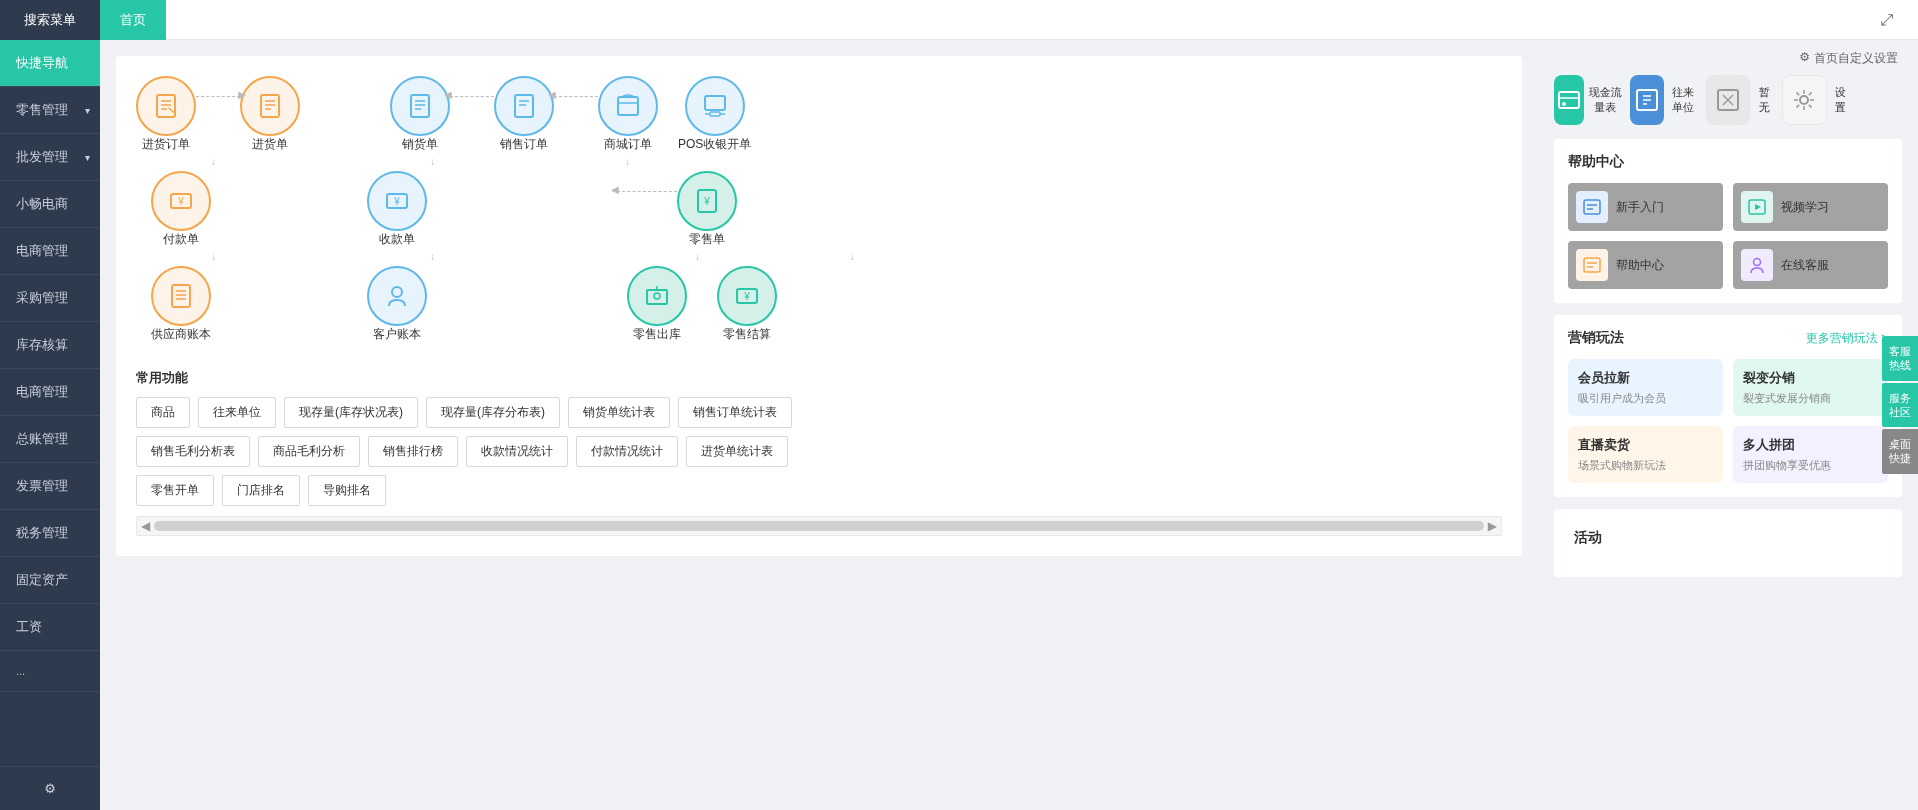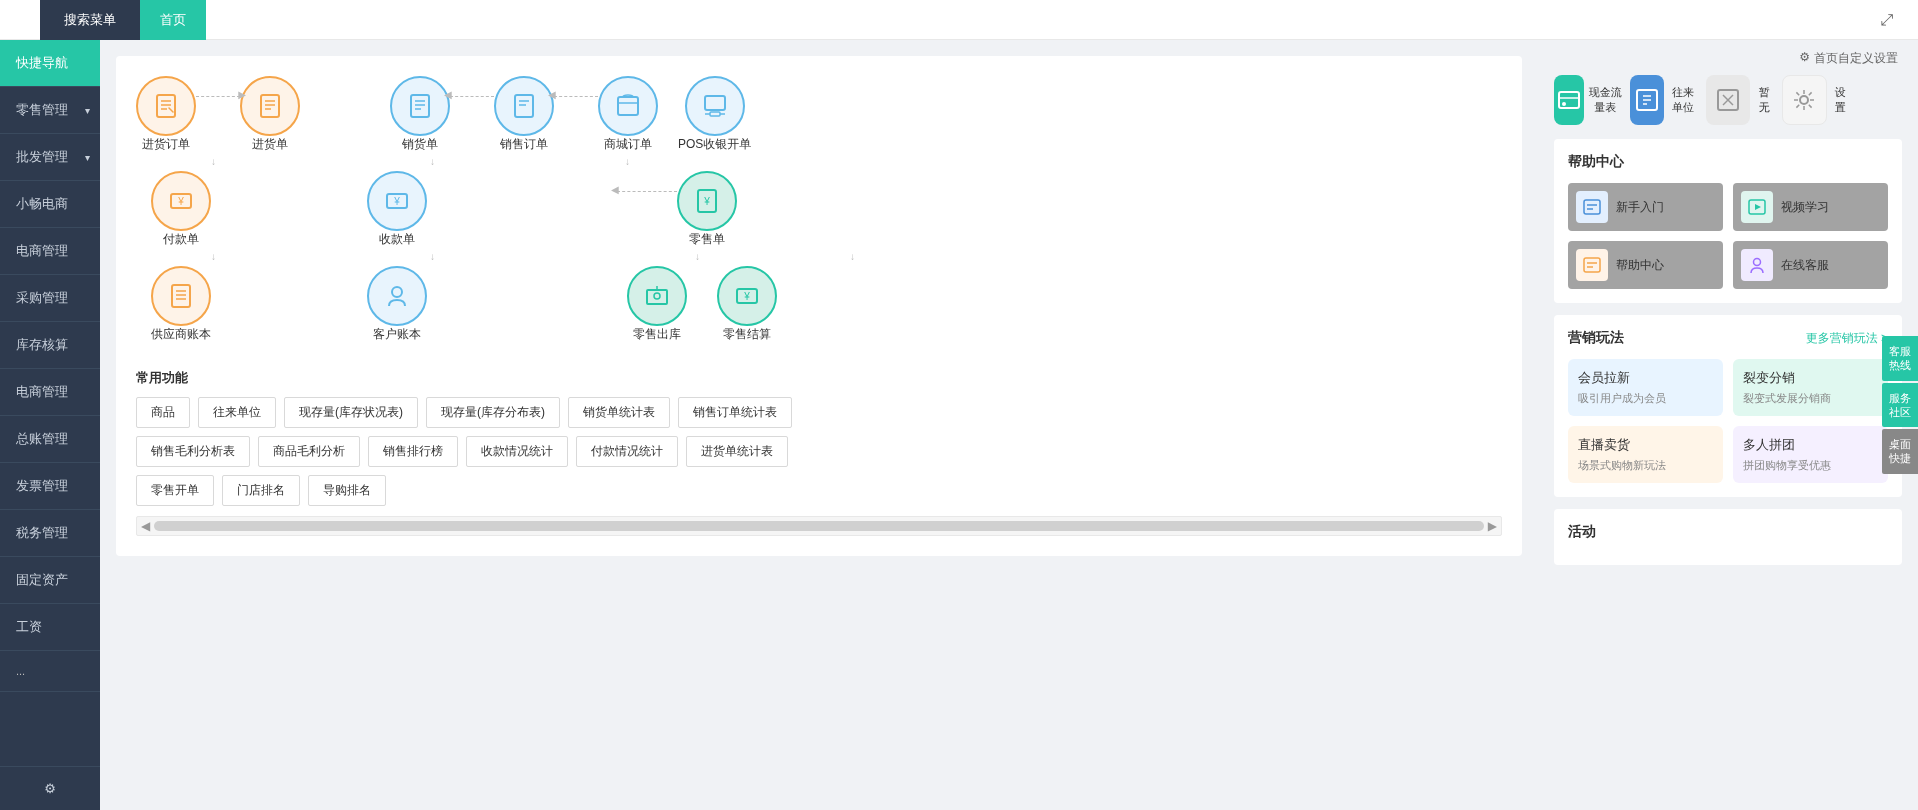--- a/index.html
+++ b/index.html
@@ -1,20 +1,20 @@
 <!DOCTYPE html>
 <html><head>
   <meta charset="utf-8">
   <style>
     * { margin: 0; padding: 0; box-sizing: border-box; }
     body { font-family: 'Microsoft YaHei', sans-serif; font-size: 13px; background: #f0f2f5; display: flex; flex-direction: column; height: 810px; overflow: hidden; }
 
     
     .top-bar { display: flex; align-items: center; height: 40px; background: #fff; border-bottom: 1px solid #e8e8e8; }
-    .search-menu { width: 100px; height: 40px; background: #2e3a4e; color: #fff; display: flex; align-items: center; justify-content: center; font-size: 13px; cursor: pointer; flex-shrink: 0; margin-left: 40px; }
+    .search-menu { width: 100px; height: 40px; background: #2e3a4e; color: #fff; display: flex; align-items: center; justify-content: center; font-size: 13px; cursor: pointer; flex-shrink: 0; }
     .tab-home { height: 40px; padding: 0 20px; background: #26c6a6; color: #fff; display: flex; align-items: center; font-size: 13px; cursor: pointer; }
     .top-right { margin-left: auto; display: flex; align-items: center; padding-right: 16px; }
     .fullscreen-btn { width: 30px; height: 30px; display: flex; align-items: center; justify-content: center; cursor: pointer; color: #666; font-size: 16px; }
 
     
     .main-layout { display: flex; flex: 1; overflow: hidden; }
 
     
     .sidebar { width: 100px; background: #2e3a4e; display: flex; flex-direction: column; overflow-y: auto; flex-shrink: 0; }
     .sidebar-item { display: flex; align-items: center; justify-content: space-between; padding: 14px 10px 14px 16px; color: #c8d0db; font-size: 13px; cursor: pointer; border-bottom: 1px solid #3a4a5e; }
@@ -77,25 +77,25 @@
     .marketing-card { background: #fff; border-radius: 4px; padding: 14px; margin-bottom: 12px; }
     .marketing-header { display: flex; justify-content: space-between; align-items: center; margin-bottom: 12px; }
     .marketing-title { font-size: 14px; color: #333; font-weight: bold; }
     .marketing-more { font-size: 12px; color: #26c6a6; cursor: pointer; }
     .marketing-grid { display: grid; grid-template-columns: 1fr 1fr; gap: 10px; }
     .marketing-item { padding: 10px; border-radius: 6px; cursor: pointer; }
     .marketing-item.blue-light { background: #e8f4ff; }
     .marketing-item.green-light { background: #e0f8f0; }
     .marketing-item.orange-light { background: #fff5e8; }
     .marketing-item.purple-light { background: #f5f0ff; }
-    .marketing-item-title { font-size: 13px; color: #333; font-weight: normal; margin-bottom: 4px; }
+    .marketing-item-title { font-size: 13px; color: #333; font-weight: bold; margin-bottom: 4px; }
     .marketing-item-desc { font-size: 11px; color: #888; }
 
     
-    .activity-card { background: #fff; border-radius: 4px; padding: 14px; }
+    .activity-card { background: #fff; border-radius: 4px; padding: 20px; }
     .activity-title { font-size: 14px; color: #333; font-weight: bold; margin-bottom: 10px; }
 
     
     .float-btns { position: fixed; right: 0; top: 50%; transform: translateY(-50%); display: flex; flex-direction: column; gap: 2px; z-index: 100; }
     .float-btn { width: 36px; padding: 8px 4px; background: #26c6a6; color: #fff; font-size: 11px; text-align: center; cursor: pointer; border-radius: 2px 0 0 2px; line-height: 1.3; }
     .float-btn.gray { background: #888; }
 
     
     .diagram-area { overflow-x: auto; }
     .diagram-inner { min-width: 820px; position: relative; }

